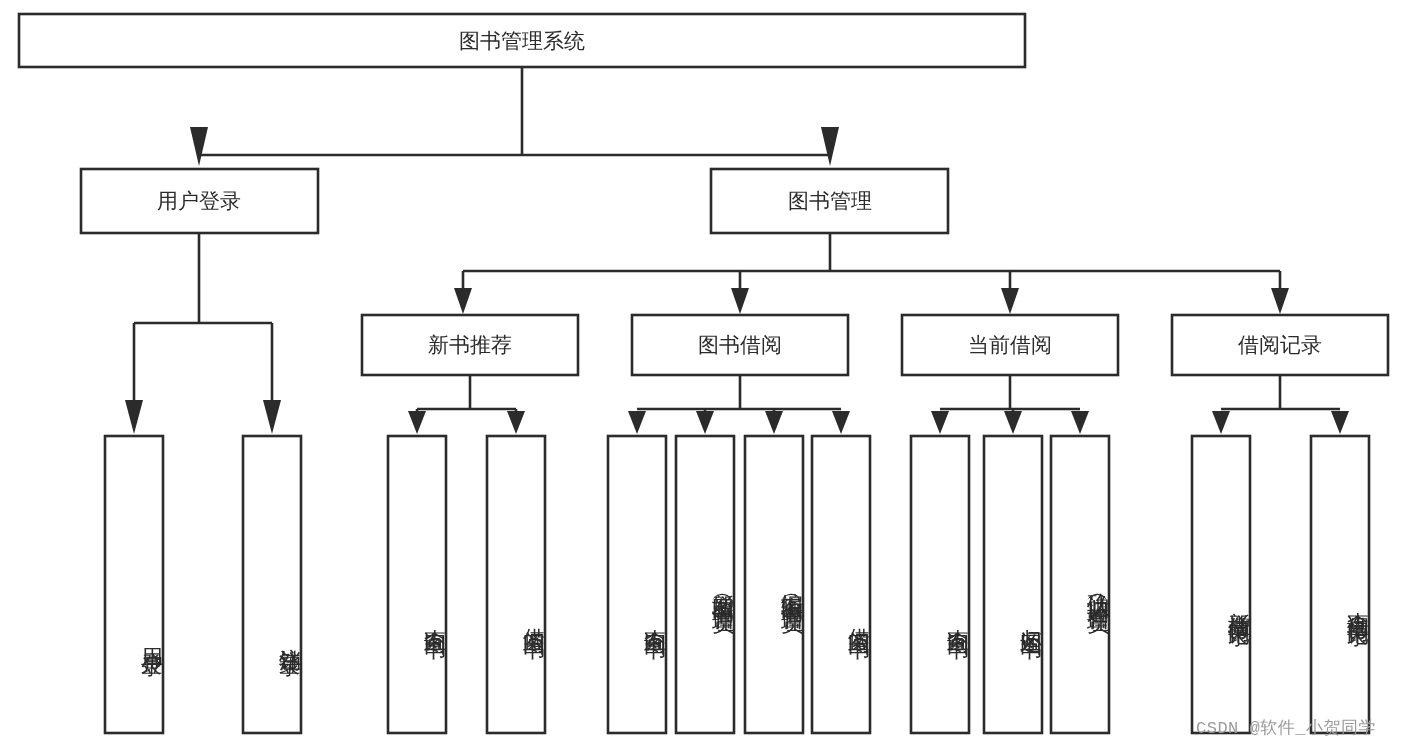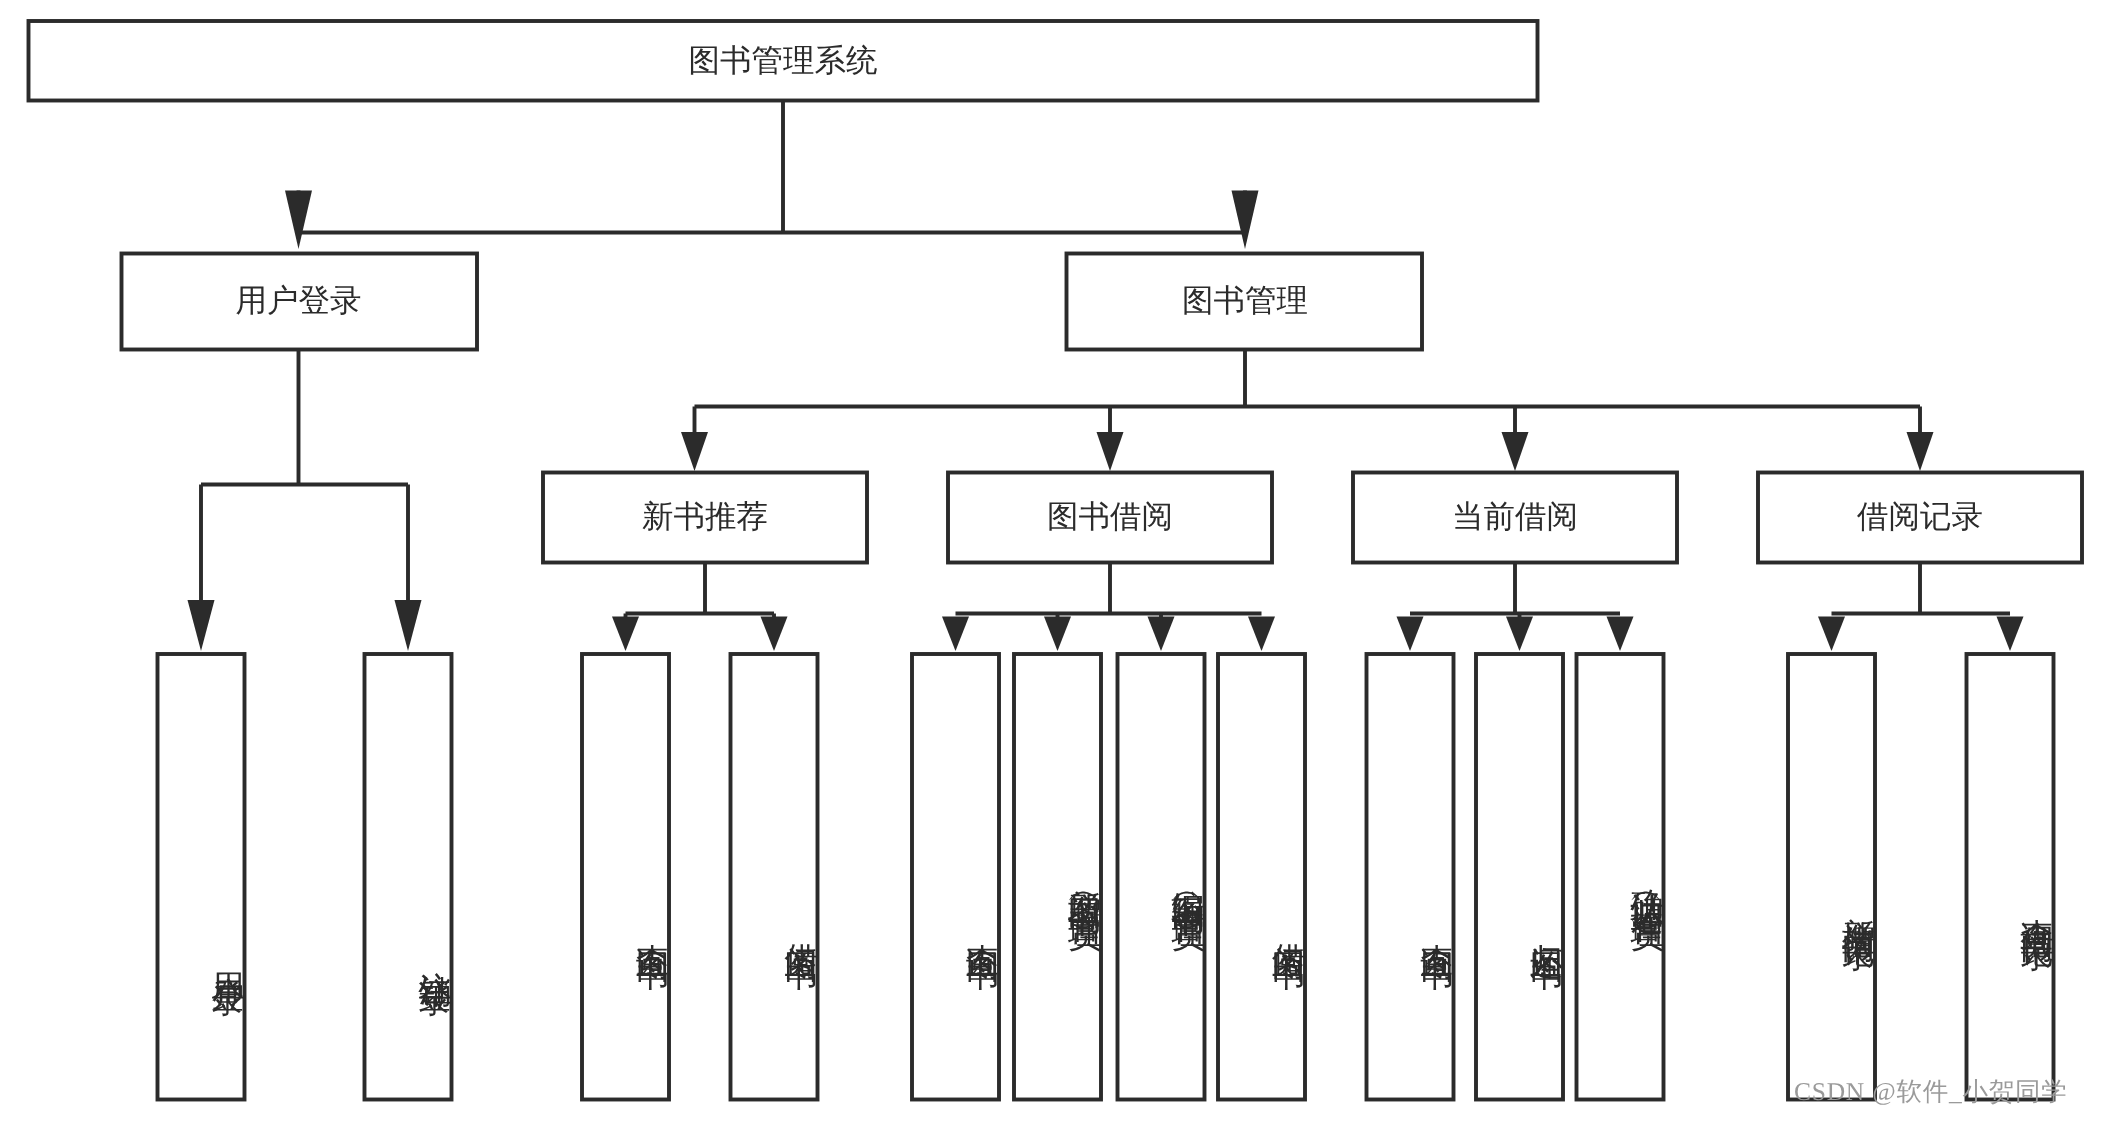--- a/index.html
+++ b/index.html
@@ -59,21 +59,21 @@
     letter-spacing: 3px;
     color: #2b2b2b;
     white-space: nowrap;
     display: flex;
     align-items: flex-start;
     justify-content: center;
     pointer-events: none;
   }
   .watermark {
     position: absolute;
-    font-family: Liberation Serif, serif;
+    font-family: Liberation Mono, monospace;
     font-size: 17px;
     color: #9a9a9a;
     white-space: nowrap;
     letter-spacing: 0.5px;
   }
 </style>
 </head>
 <body>
 
 <div id="diagram-root">

